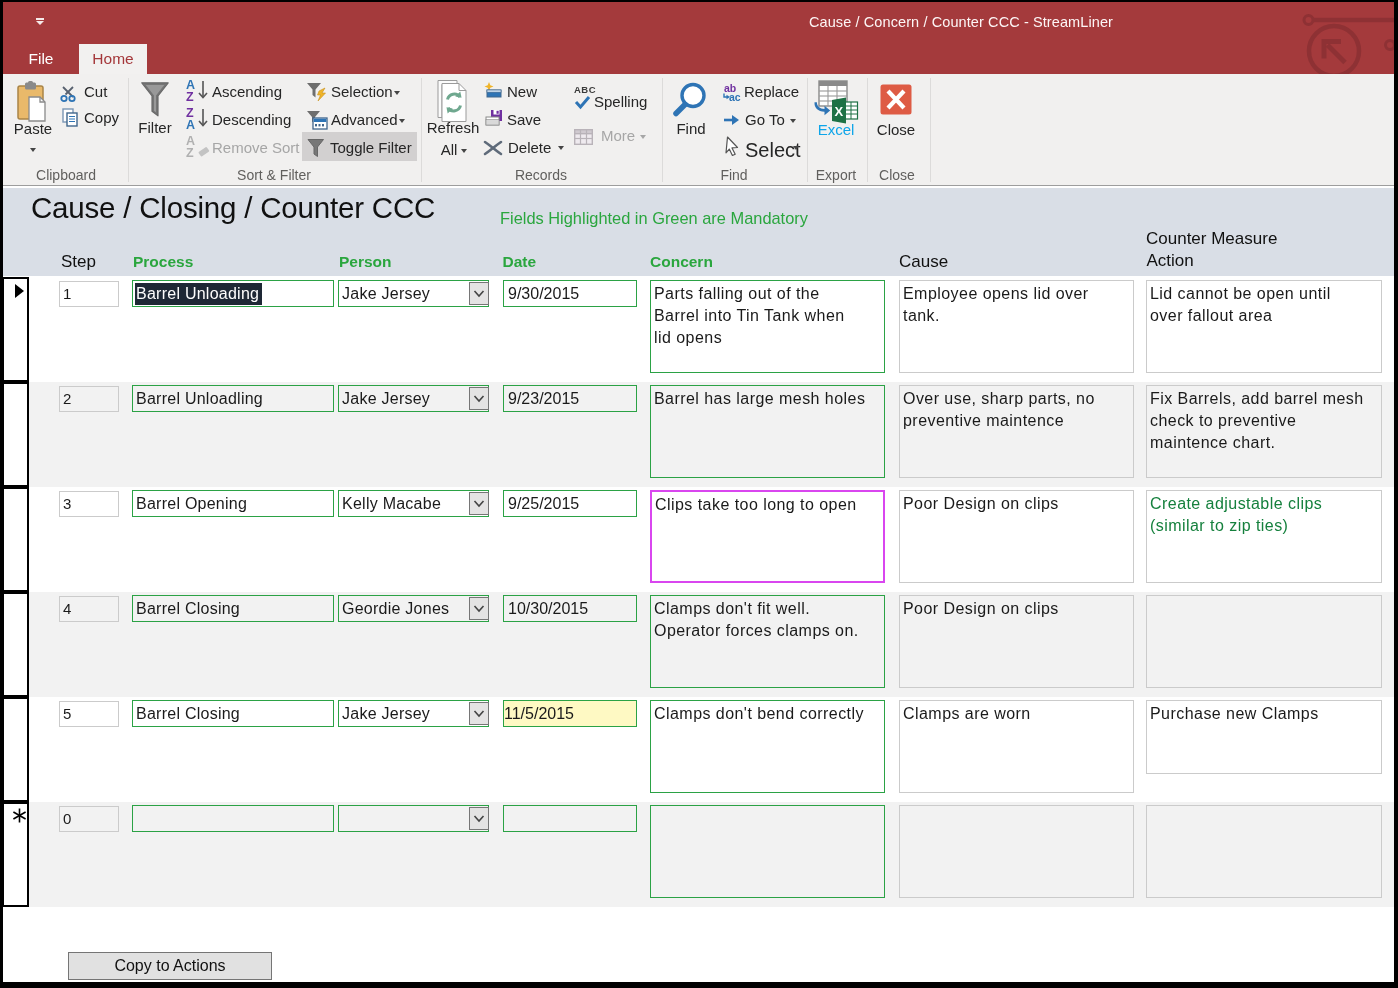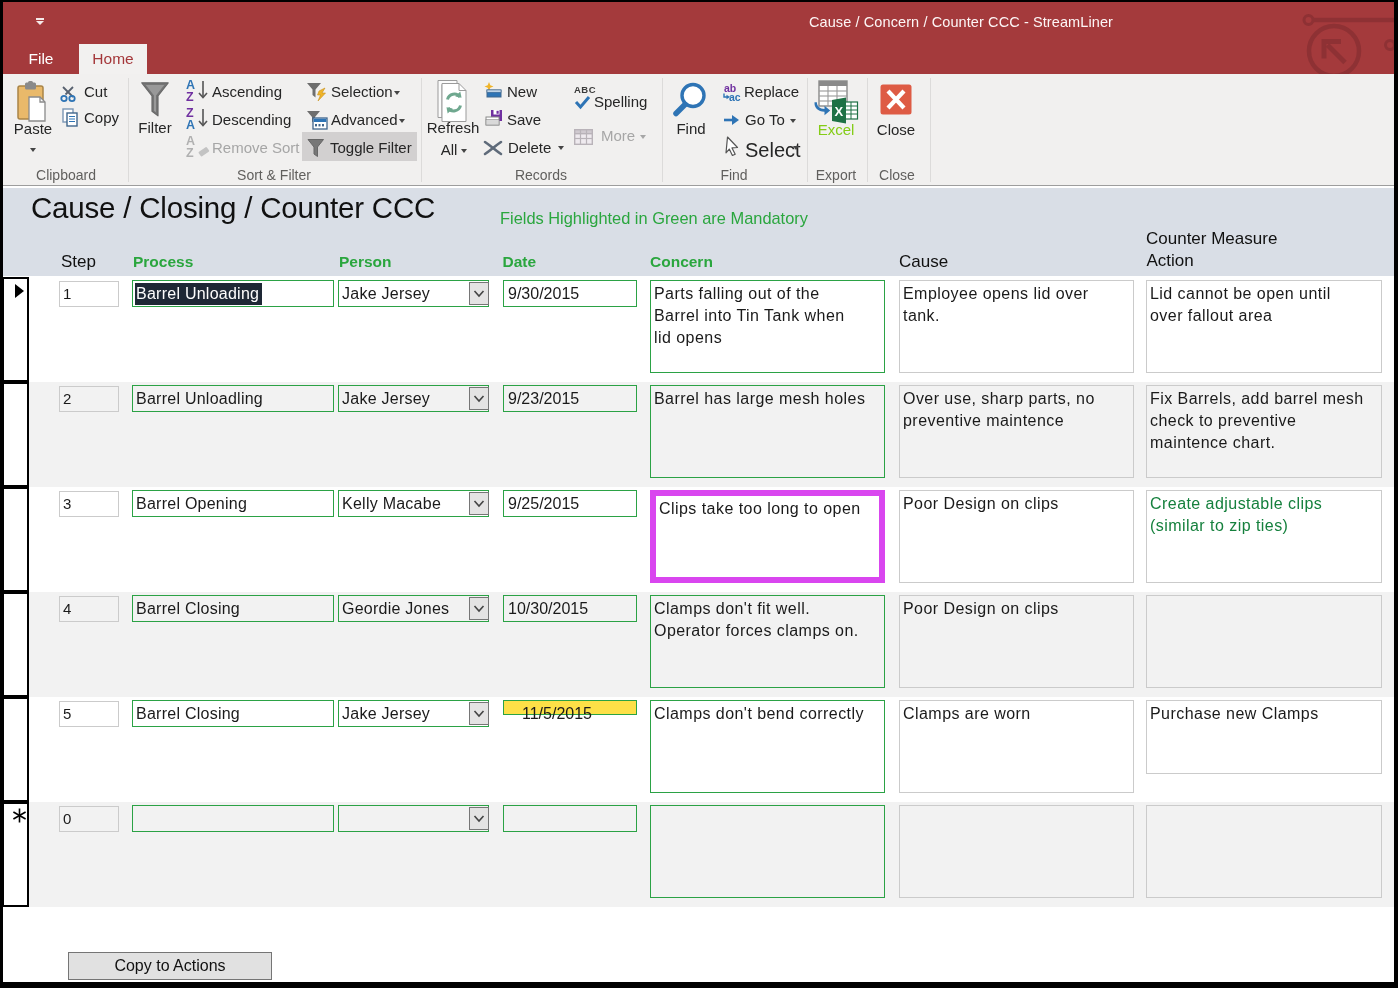--- a/index.html
+++ b/index.html
@@ -259,21 +259,21 @@
           <line x1="30" y1="26" x2="42.5" y2="26"></line>
           <line x1="30" y1="30" x2="42.5" y2="30"></line>
           <line x1="30" y1="34" x2="42.5" y2="34"></line>
           <line x1="36" y1="22" x2="36" y2="39"></line>
         </g>
 <path d="M17 20 l14 -2.5 v26 l-14 -2.5z" fill="#1e7145"></path>
 <text x="19.5" y="36" font-size="13" font-weight="bold" fill="#fff" font-family="Liberation Sans">X</text>
 </g>
 </svg>
   </div>
-<div style="left:686px;top:122.3px;width:300px;text-align:center;font-size:15px;color:#84cc16;line-height:1;white-space:nowrap;letter-spacing:0;">Excel</div>
+<div style="left:686px;top:122.3px;width:300px;text-align:center;font-size:15px;color:#0ea5e9;line-height:1;white-space:nowrap;letter-spacing:0;">Excel</div>
 <div style="left:686px;top:168.1px;width:300px;text-align:center;font-size:14px;color:#605f5d;line-height:1;white-space:nowrap;letter-spacing:0;">Export</div>
 <div style="left:880px;top:84px;width:32px;height:31px;">
     <svg width="32" height="31" viewBox="0 0 32 31">
 <rect x="0.5" y="0.5" width="31" height="30" rx="2.5" fill="#de5b44"></rect>
 <path d="M8 7 L24 24 M24 7 L8 24" stroke="#fff" stroke-width="4.2"></path>
 </svg>
   </div>
 <div style="left:746px;top:122.3px;width:300px;text-align:center;font-size:15px;color:#262626;line-height:1;white-space:nowrap;letter-spacing:0;">Close</div>
 <div style="left:747px;top:168.1px;width:300px;text-align:center;font-size:14px;color:#605f5d;line-height:1;white-space:nowrap;letter-spacing:0;">Close</div>
 <div style="left:3px;top:188px;width:1391px;height:88px;background:#d9dee6;"></div>
@@ -322,21 +322,21 @@
 <div style="left:2px;top:487px;width:27px;height:105px;background:#fff;border:2px solid #000;border-top-width:2px;"></div>
 <div style="left:59px;top:491px;width:60px;height:26px;background:#fff;border:1px solid #cbcbcb;font-size:15px;color:#1a1a1a;line-height:24px;padding-left:3px;">3</div>
 <div style="left:132px;top:490px;width:202px;height:27px;background:#fff;border:1px solid #2ba245;font-size:16px;letter-spacing:0.25px;color:#1a1a1a;line-height:25px;padding-left:3px;">Barrel Opening</div>
 <div style="left:338px;top:490px;width:151px;height:27px;background:#fff;border:1px solid #2ba245;font-size:16px;letter-spacing:0.25px;color:#1a1a1a;line-height:25px;padding-left:3px;">Kelly Macabe</div>
 <div style="left:468.5px;top:492px;width:20px;height:23px;background:#e4e3e3;border:1px solid #767676;">
     <svg width="18" height="21">
       <polyline points="4.5,8 9,13 13.5,8" stroke="#444" stroke-width="1.6" fill="none"></polyline>
     </svg>
   </div>
 <div style="left:503px;top:490px;width:134px;height:27px;background:#fff;border:1px solid #2ba245;font-size:16px;color:#1a1a1a;line-height:25px;padding-left:4px;">9/25/2015</div>
-<div style="left:650px;top:490px;width:235px;height:93px;background:#fff;border:6px solid #d946ef;font-size:16px;letter-spacing:0.45px;color:#1a1a1a;line-height:22px;padding:2px 0 0 3px;">Clips take too long to open</div>
+<div style="left:650px;top:490px;width:235px;height:93px;background:#fff;border:2px solid #d946ef;font-size:16px;letter-spacing:0.45px;color:#1a1a1a;line-height:22px;padding:2px 0 0 3px;">Clips take too long to open</div>
 <div style="left:899px;top:490px;width:235px;height:93px;background:#fff;border:1px solid #cbcbcb;font-size:16px;letter-spacing:0.45px;color:#1a1a1a;line-height:22px;padding:2px 0 0 3px;">Poor Design on clips</div>
 <div style="left:1146px;top:490px;width:236px;height:93px;background:#fff;border:1px solid #cbcbcb;font-size:16px;letter-spacing:0.45px;color:#15803d;line-height:22px;padding:2px 0 0 3px;">Create adjustable clips<br>(similar to zip ties)</div>
 <div style="left:3px;top:592px;width:1391px;height:105px;background:#f2f2f2;"></div>
 <div style="left:2px;top:592px;width:27px;height:105px;background:#fff;border:2px solid #000;border-top-width:2px;"></div>
 <div style="left:59px;top:596px;width:60px;height:26px;background:#f2f2f2;border:1px solid #cbcbcb;font-size:15px;color:#1a1a1a;line-height:24px;padding-left:3px;">4</div>
 <div style="left:132px;top:595px;width:202px;height:27px;background:#f2f2f2;border:1px solid #2ba245;font-size:16px;letter-spacing:0.25px;color:#1a1a1a;line-height:25px;padding-left:3px;">Barrel Closing</div>
 <div style="left:338px;top:595px;width:151px;height:27px;background:#f2f2f2;border:1px solid #2ba245;font-size:16px;letter-spacing:0.25px;color:#1a1a1a;line-height:25px;padding-left:3px;">Geordie Jones</div>
 <div style="left:468.5px;top:597px;width:20px;height:23px;background:#e4e3e3;border:1px solid #767676;">
     <svg width="18" height="21">
       <polyline points="4.5,8 9,13 13.5,8" stroke="#444" stroke-width="1.6" fill="none"></polyline>
@@ -349,21 +349,21 @@
 <div style="left:3px;top:697px;width:1391px;height:105px;background:#fff;"></div>
 <div style="left:2px;top:697px;width:27px;height:105px;background:#fff;border:2px solid #000;border-top-width:2px;"></div>
 <div style="left:59px;top:701px;width:60px;height:26px;background:#fff;border:1px solid #cbcbcb;font-size:15px;color:#1a1a1a;line-height:24px;padding-left:3px;">5</div>
 <div style="left:132px;top:700px;width:202px;height:27px;background:#fff;border:1px solid #2ba245;font-size:16px;letter-spacing:0.25px;color:#1a1a1a;line-height:25px;padding-left:3px;">Barrel Closing</div>
 <div style="left:338px;top:700px;width:151px;height:27px;background:#fff;border:1px solid #2ba245;font-size:16px;letter-spacing:0.25px;color:#1a1a1a;line-height:25px;padding-left:3px;">Jake Jersey</div>
 <div style="left:468.5px;top:702px;width:20px;height:23px;background:#e4e3e3;border:1px solid #767676;">
     <svg width="18" height="21">
       <polyline points="4.5,8 9,13 13.5,8" stroke="#444" stroke-width="1.6" fill="none"></polyline>
     </svg>
   </div>
-<div style="left:503px;top:700px;width:134px;height:15px;background:#fde047;border:1px solid #2ba245;font-size:16px;color:#1a1a1a;line-height:25px;padding-left:18px;">11/5/2015</div>
+<div style="left:503px;top:700px;width:134px;height:27px;background:#fef9c3;border:1px solid #2ba245;font-size:16px;color:#1a1a1a;line-height:25px;padding-left:0;">11/5/2015</div>
 <div style="left:650px;top:700px;width:235px;height:93px;background:#fff;border:1px solid #2ba245;font-size:16px;letter-spacing:0.45px;color:#1a1a1a;line-height:22px;padding:2px 0 0 3px;">Clamps don't bend correctly</div>
 <div style="left:899px;top:700px;width:235px;height:93px;background:#fff;border:1px solid #cbcbcb;font-size:16px;letter-spacing:0.45px;color:#1a1a1a;line-height:22px;padding:2px 0 0 3px;">Clamps are worn</div>
 <div style="left:1146px;top:700px;width:236px;height:74px;background:#fff;border:1px solid #cbcbcb;font-size:16px;letter-spacing:0.45px;color:#1a1a1a;line-height:22px;padding:2px 0 8px 3px;">Purchase new Clamps</div>
 <div style="left:3px;top:802px;width:1391px;height:105px;background:#f2f2f2;"></div>
 <div style="left:2px;top:802px;width:27px;height:105px;background:#fff;border:2px solid #000;border-top-width:2px;"></div>
 <div style="left:12px;top:808px;">
     <svg width="15" height="15" viewBox="0 0 15 15">
       <g stroke="#000" stroke-width="1.6">
         <line x1="7.5" y1="0.5" x2="7.5" y2="14.5"></line>
         <line x1="1.4" y1="4" x2="13.6" y2="11"></line>

